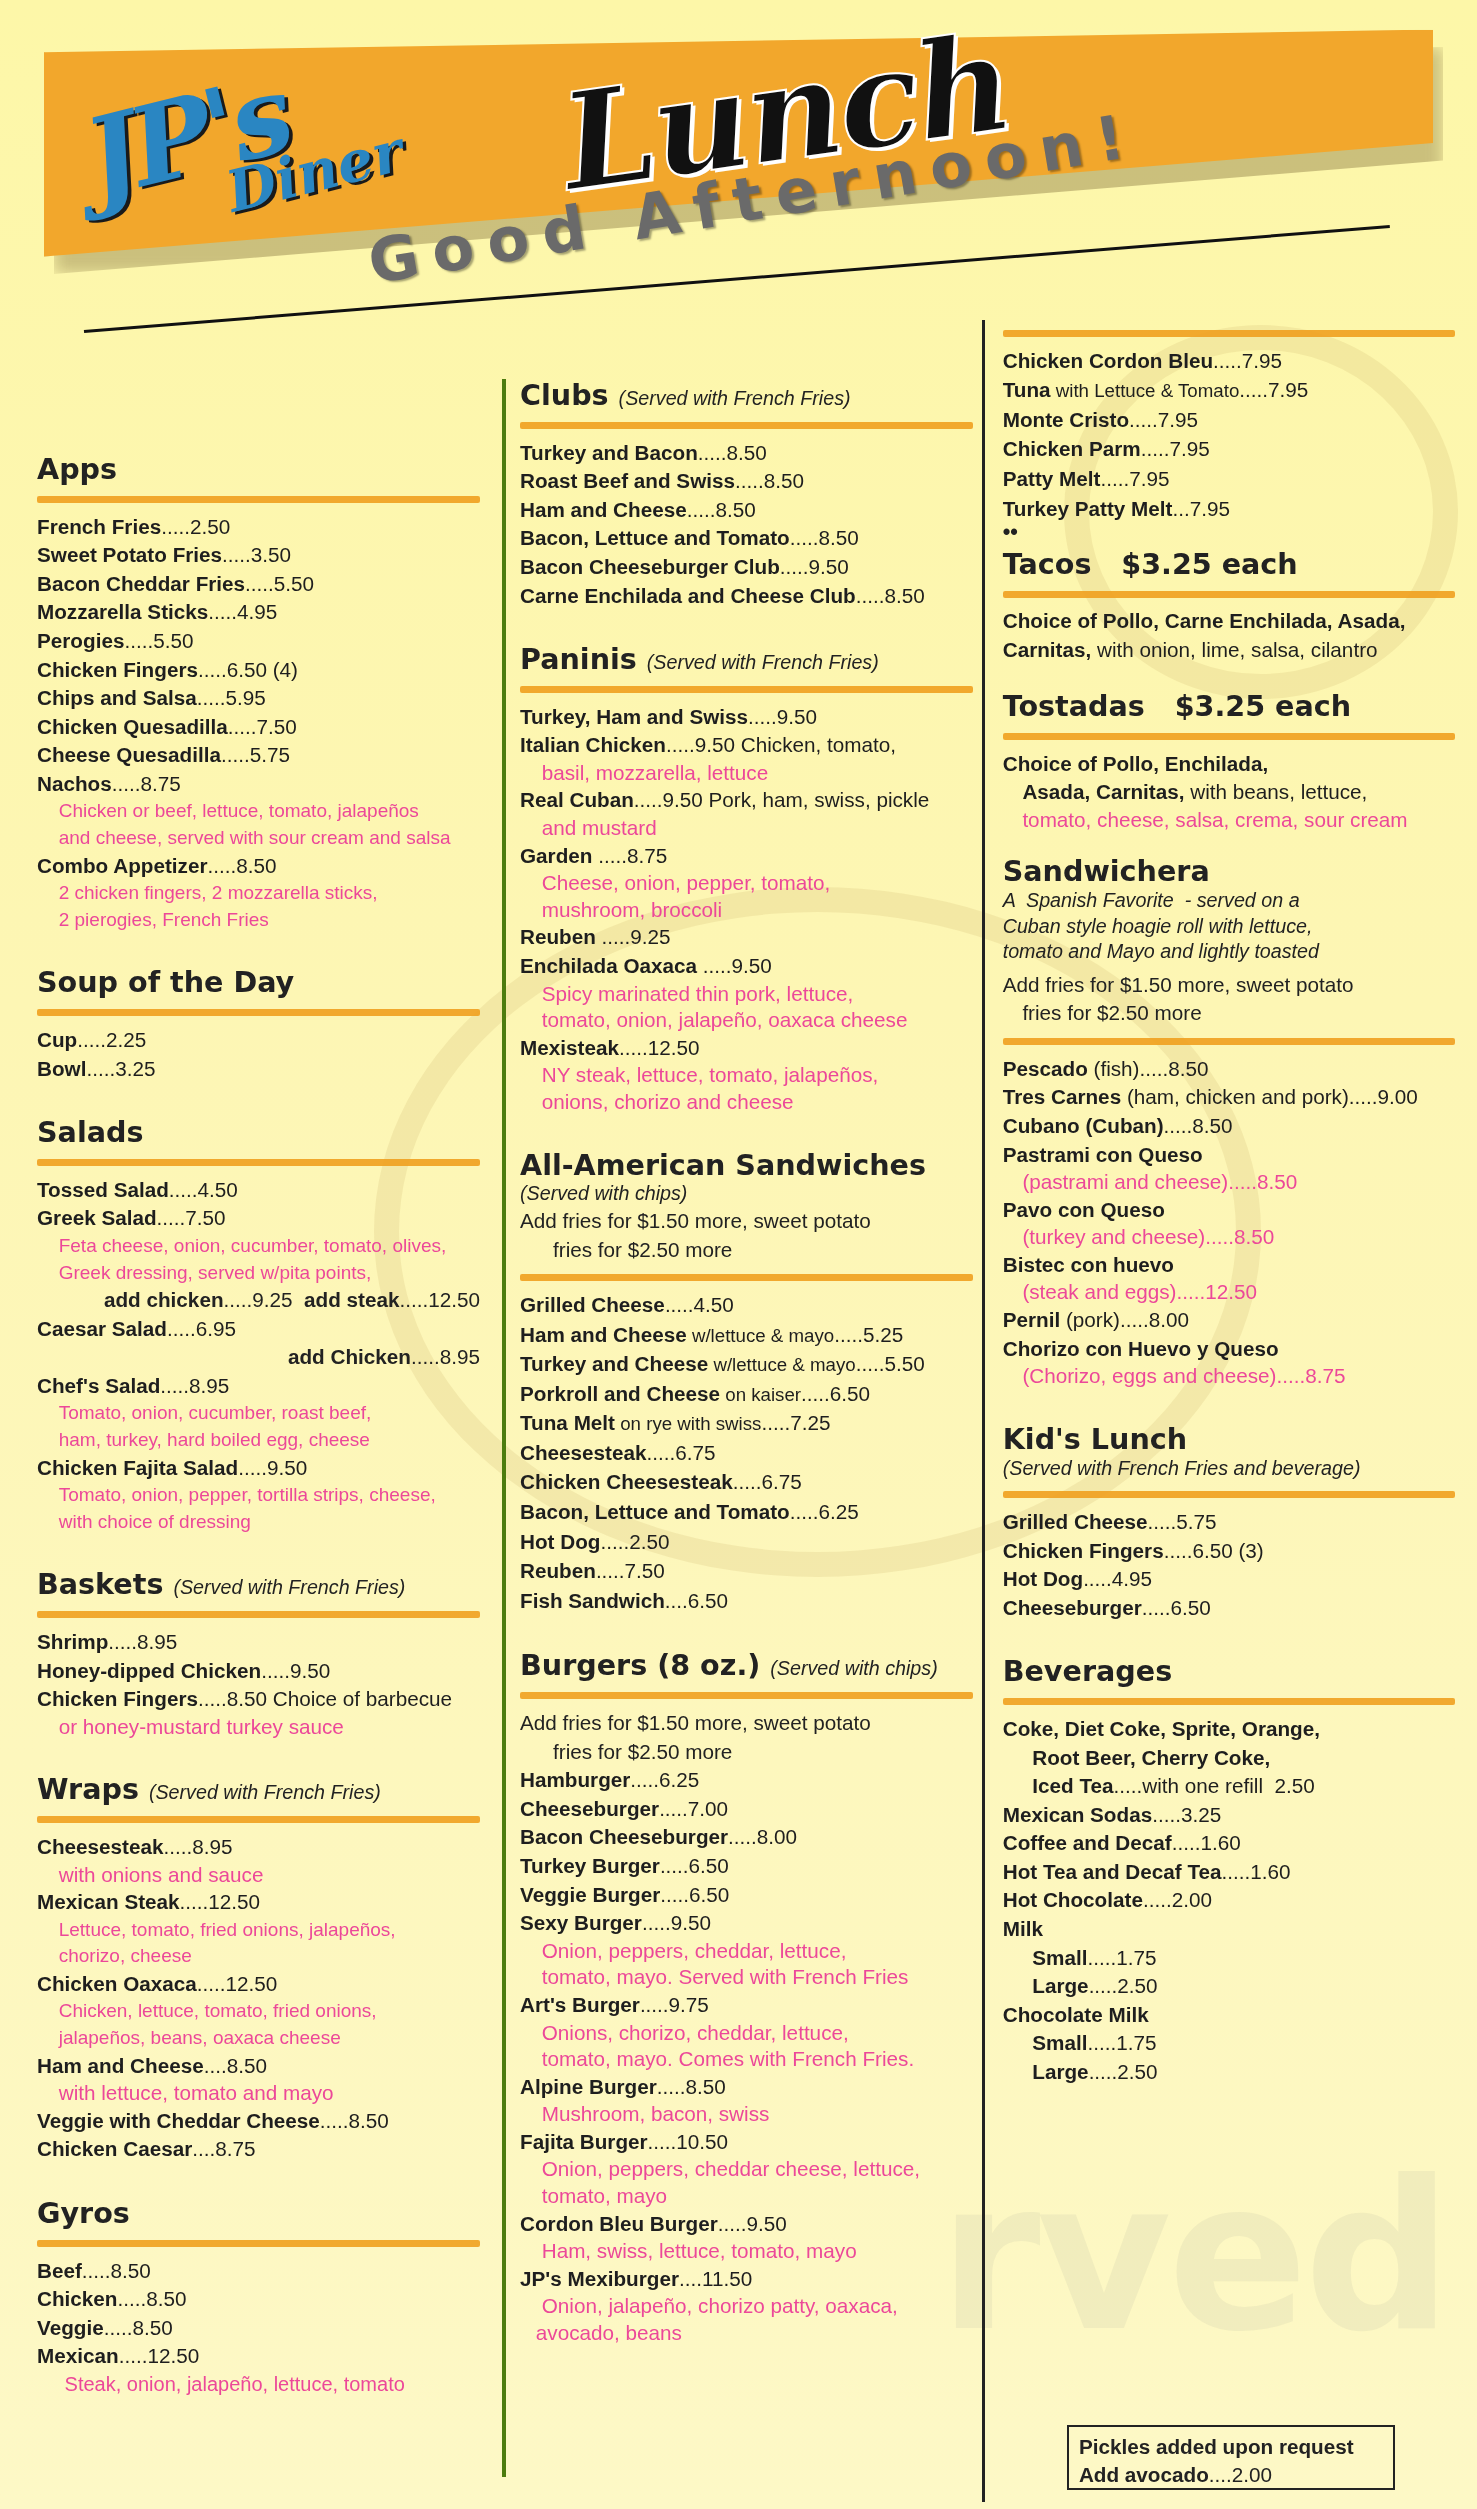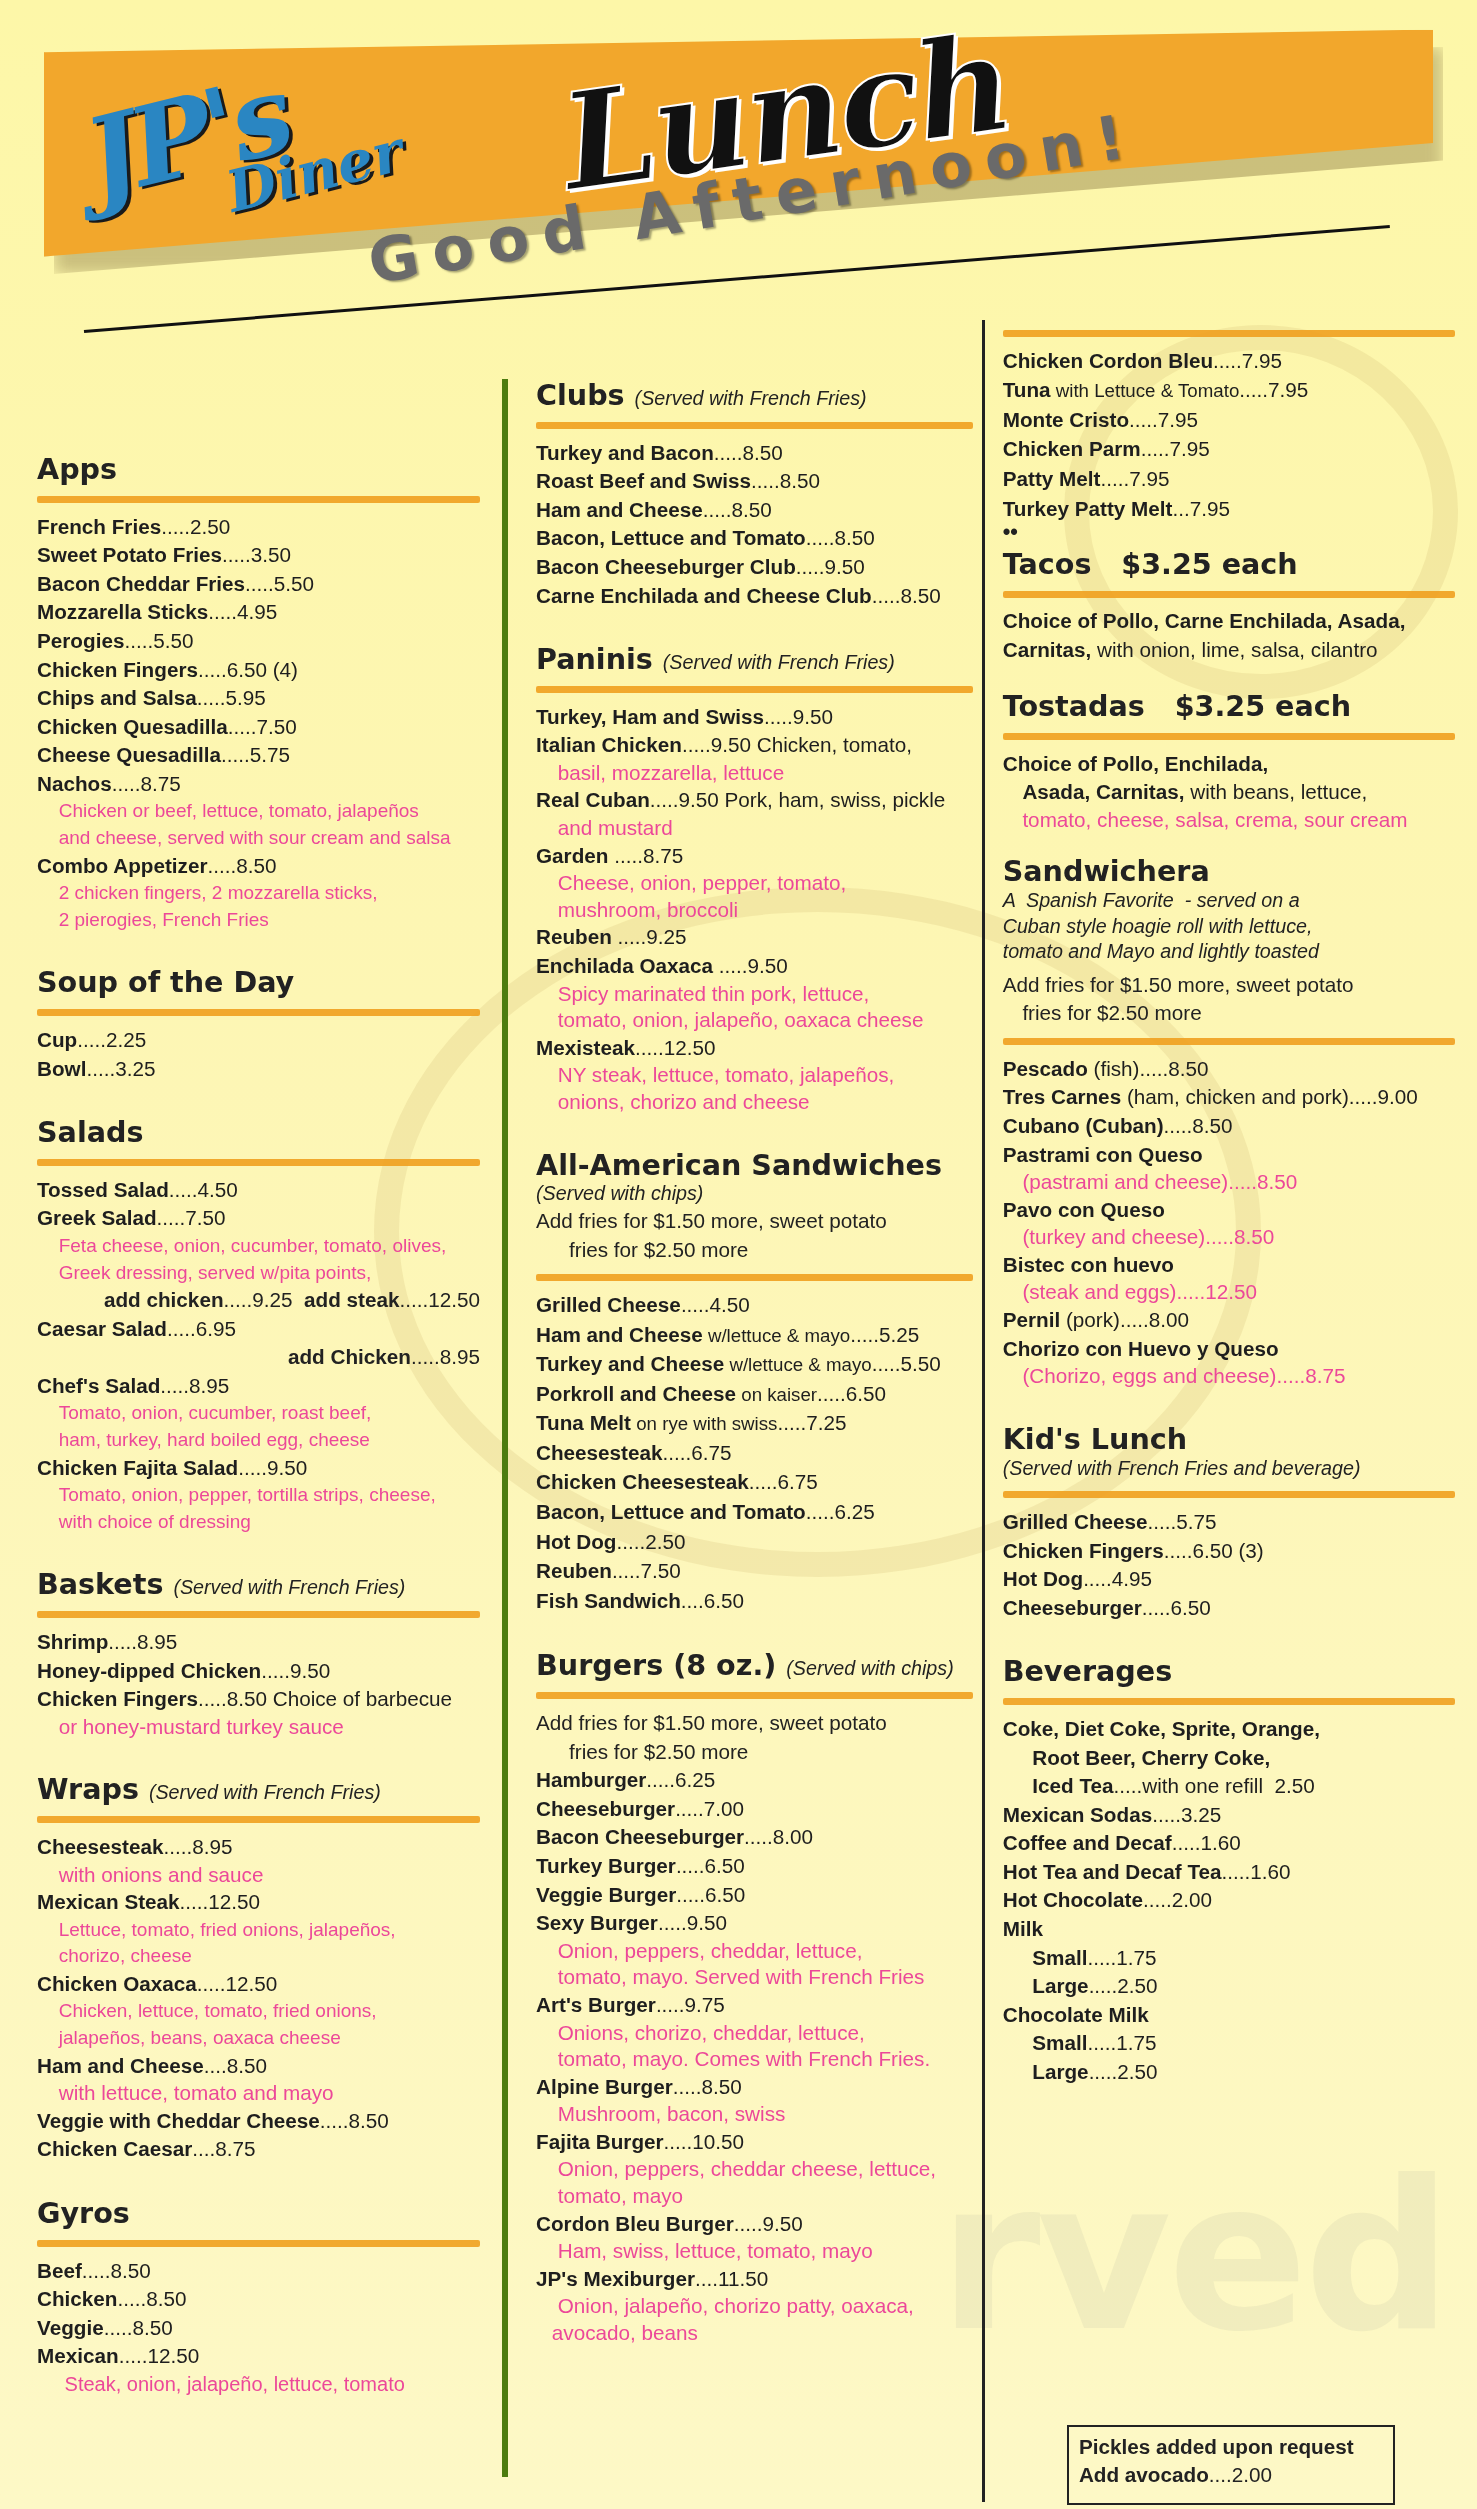--- a/index.html
+++ b/index.html
@@ -60,21 +60,21 @@
     text-shadow: 2px 2px 2px rgba(0,0,0,0.35);
     transform: rotate(-9.5deg); transform-origin: left center;
   }
   .greeting-rule {
     position: absolute; left: 84px; top: 330px; width: 1310px; height: 3px;
     background: #111; transform: rotate(-4.6deg); transform-origin: left center;
   }
   
   .col { position: absolute; }
   .col-left { left: 37px; top: 453px; width: 443px; }
-  .col-mid { left: 502px; top: 379px; width: 471px; padding-left: 28px; border-left: 6px solid #4d7c0f; height: 2098px; }
+  .col-mid { left: 502px; top: 379px; width: 471px; padding-left: 14px; border-left: 4px solid #4d7c0f; height: 2098px; }
   .col-right { left: 982px; top: 320px; width: 473px; padding-left: 17.7px; border-left: 3px solid #222; height: 2182px; }
   .section { margin-bottom: 33px; }
   .sec-title {
     font-family: "DejaVu Sans", sans-serif; font-weight: bold;
     font-size: 28.6px; color: #222; line-height: 1.15;
   }
   .sec-note {
     font-family: "Liberation Sans", sans-serif; font-style: italic; font-weight: normal;
     font-size: 19.7px; color: #222;
   }
@@ -83,21 +83,21 @@
   .item { font-size: 20.7px; line-height: 28.6px; font-weight: bold; color: #1e1e1e; }
   .item .price { font-weight: normal; }
   .item .mod { font-weight: normal; font-size: 18.7px; }
   .desc { font-size: 19px; line-height: 26.6px; padding-left: 21.7px; color: #ec4899; font-weight: normal; }
   .subitem { font-size: 20.7px; line-height: 28.6px; padding-left: 17.7px; font-weight: bold; text-align: right; }
   .subitem .price { font-weight: normal; }
   .addon { font-size: 20.7px; line-height: 28.6px; font-weight: normal; }
   .addon .indent { display: block; padding-left: 33px; }
   .dots { font-size: 21.7px; line-height: 15.8px; font-weight: bold; }
   .note-box {
-    position: absolute; left: 1067px; top: 2425px; width: 328px; height: 80px;
+    position: absolute; left: 1067px; top: 2425px; width: 328px; height: 65px;
     border: 2px solid #222; padding: 5.9px 9.9px;
     font-size: 20.7px; line-height: 28.6px; font-weight: bold; color: #222;
   }
   .note-box .price { font-weight: normal; }
 </style>
 </head>
 <body>
 
 <div class="bg-swirl" style="left:374px; top:887px; width:887px; height:690px;"></div>
 <div class="bg-swirl" style="left:1064px; top:325px; width:394px; height:374px;"></div>

